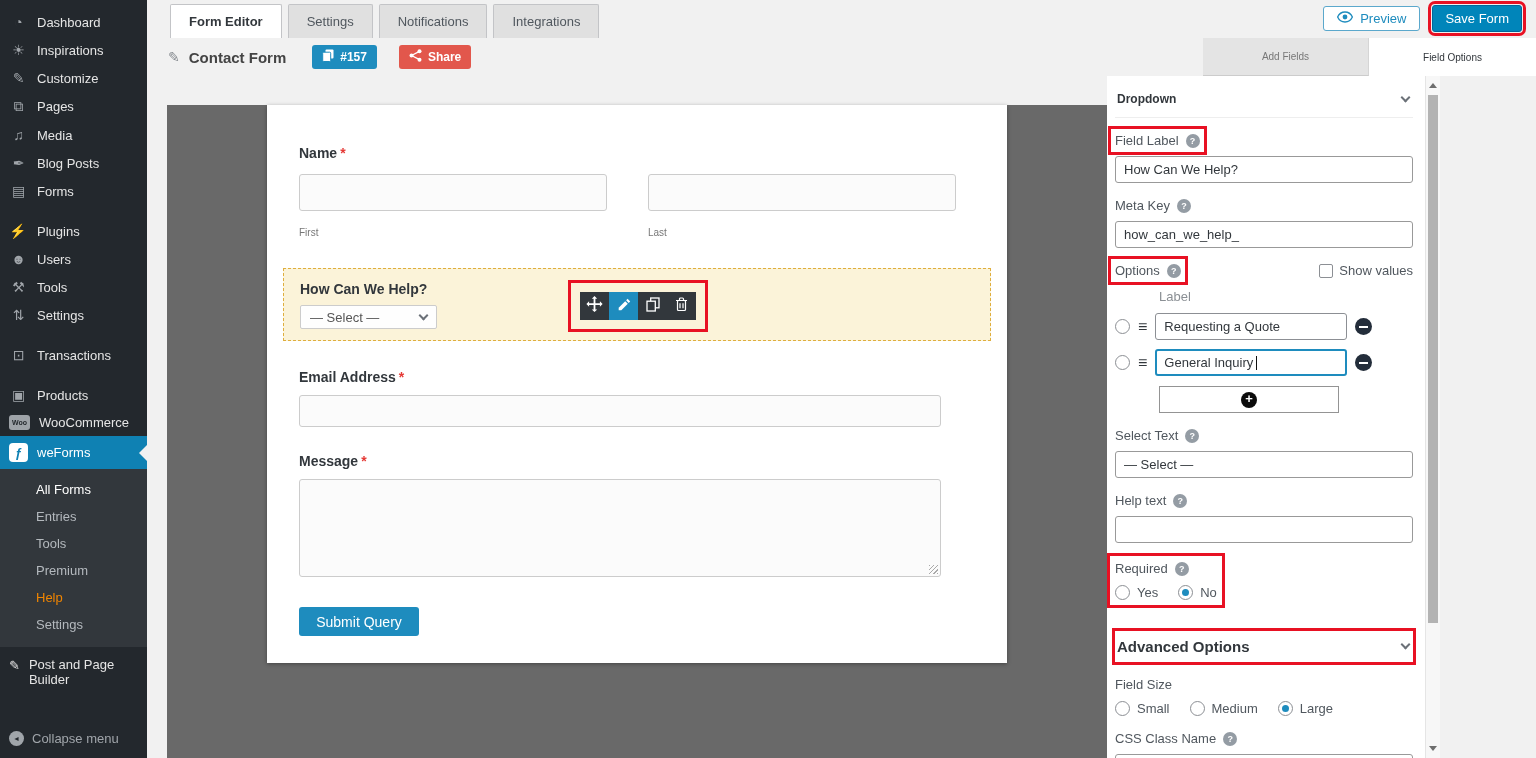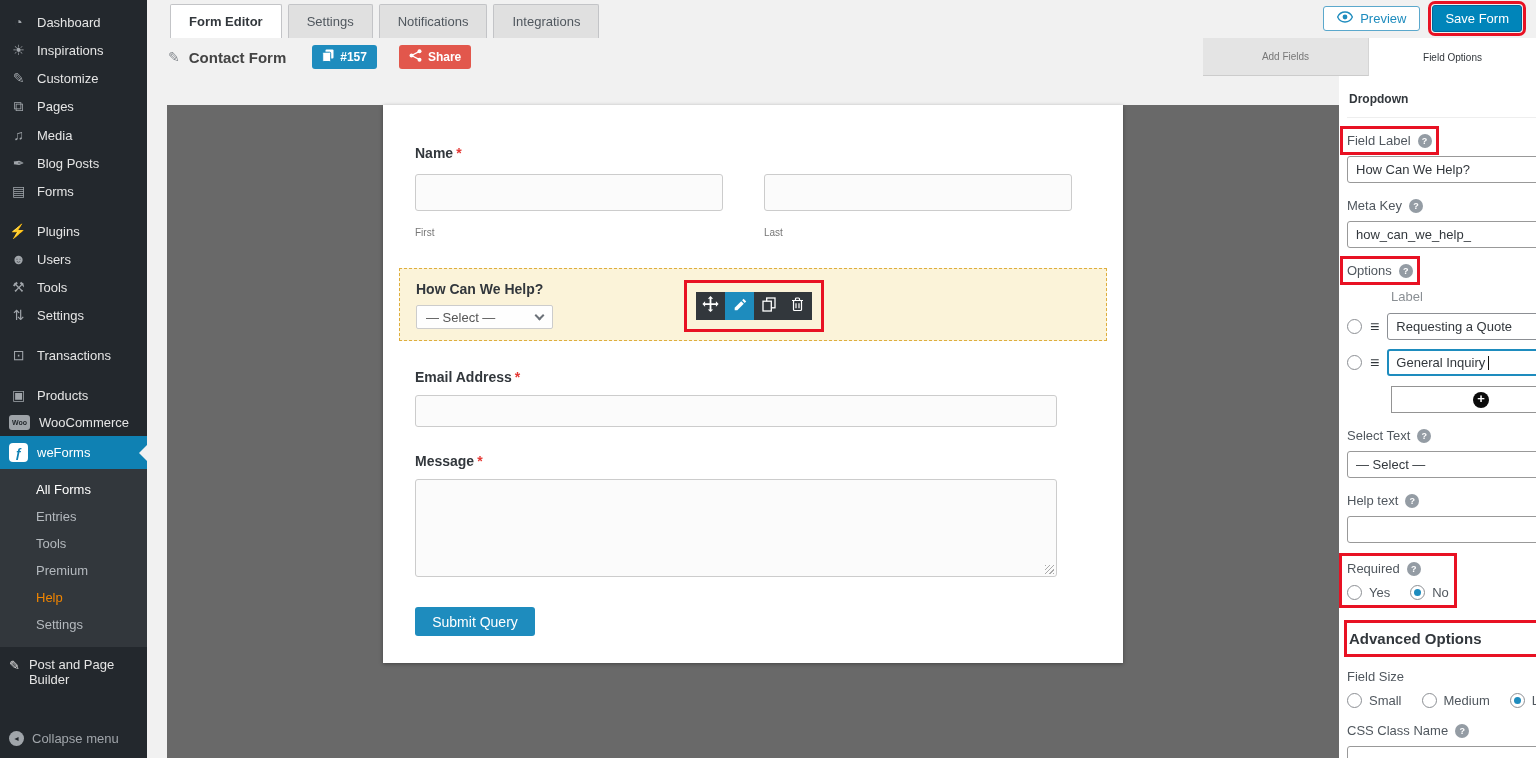--- a/index.html
+++ b/index.html
@@ -57,21 +57,21 @@
     padding:4px 10px; border-radius:3px; cursor:pointer; }
   .badge-id { background:#1e8cbe; margin-left:26px; }
   .badge-share { background:#e2574c; margin-left:22px; }
   .panel-tabs { width:333px; flex-shrink:0; display:flex; }
   .ptab { display:flex; align-items:center; justify-content:center; font-size:10px; cursor:pointer; }
   .ptab.addf { width:166px; background:#e4e4e4; color:#777; border-bottom:1px solid #ccc; border-right:1px solid #d5d5d5; }
   .ptab.fo { flex:1; background:#fff; color:#32373c; }
 
   
   .content { flex:1; display:flex; min-height:0; }
-  .canvas-wrap { width:1192px; flex-shrink:0; background:#f1f1f1; padding:2px 0 0 20px; }
+  .canvas-wrap { width:960px; flex-shrink:0; background:#f1f1f1; padding:2px 0 0 20px; }
   .canvas { width:100%; height:100%; background:#696969; }
   .card { width:740px; height:558px; margin:27px auto 0; background:#fff; padding:16px; box-shadow:0 1px 4px rgba(0,0,0,.35); }
 
   .fgroup { margin:0 16px; }
   .flabel { font-size:14px; font-weight:bold; color:#32373c; }
   .req { color:#e53935; margin-left:3px; }
   .name-group { margin-top:24px; }
   .name-row { display:flex; gap:41px; margin-top:13px; }
   .name-col { width:308px; }
   .tinput { width:100%; height:37px; background:#fbfbfb; border:1px solid #ccc; border-radius:3px; font-family:inherit; }
@@ -122,21 +122,21 @@
   .caret { width:1px; height:14px; background:#111; margin-left:3px; }
   .minus-btn { width:17px; height:17px; border-radius:50%; background:#232d3a; border:none; position:relative; cursor:pointer; flex-shrink:0; }
   .minus-btn::after { content:''; position:absolute; left:4px; top:7.5px; width:9px; height:2px; background:#fff; }
   .add-btn { margin:10px 0 0 44px; width:180px; height:27px; border:1px solid #949494; background:#fff;
     display:flex; align-items:center; justify-content:center; cursor:pointer; }
   .plus-circle { width:16px; height:16px; border-radius:50%; background:#0b0b0b; color:#fff; font-size:13px;
     font-weight:bold; line-height:14px; text-align:center; }
   .radio-line { display:flex; align-items:center; gap:7px; margin-top:9px; }
   .radio-line .rl-gap { width:6px; }
   .req-wrap { display:inline-block; outline:3px solid #e81123; outline-offset:5px; margin-top:18px; }
-  .adv-box { margin-top:20px; outline:3px solid #e81123; outline-offset:0; padding:7px 4px 7px 2px;
+  .adv-box { margin-top:28px; outline:3px solid #e81123; outline-offset:0; padding:7px 4px 7px 2px;
     display:flex; justify-content:space-between; align-items:center; font-size:15px; font-weight:bold; color:#32373c; }
   .chev { width:7px; height:7px; border-right:2px solid #6b7178; border-bottom:2px solid #6b7178;
     transform:rotate(45deg); margin-top:-4px; flex-shrink:0; }
 
   
   .scrollcol { width:15px; flex-shrink:0; background:#f7f7f7; border-left:1px solid #e5e5e5; position:relative; }
   .sc-arrow { position:absolute; left:0; right:0; height:15px; display:flex; align-items:center; justify-content:center; cursor:pointer; }
   .sc-up { top:2px; }
   .sc-down { bottom:2px; }
   .tri-up { width:0; height:0; border:4px solid transparent; border-bottom:5px solid #6e6e6e; margin-top:-4px; }

